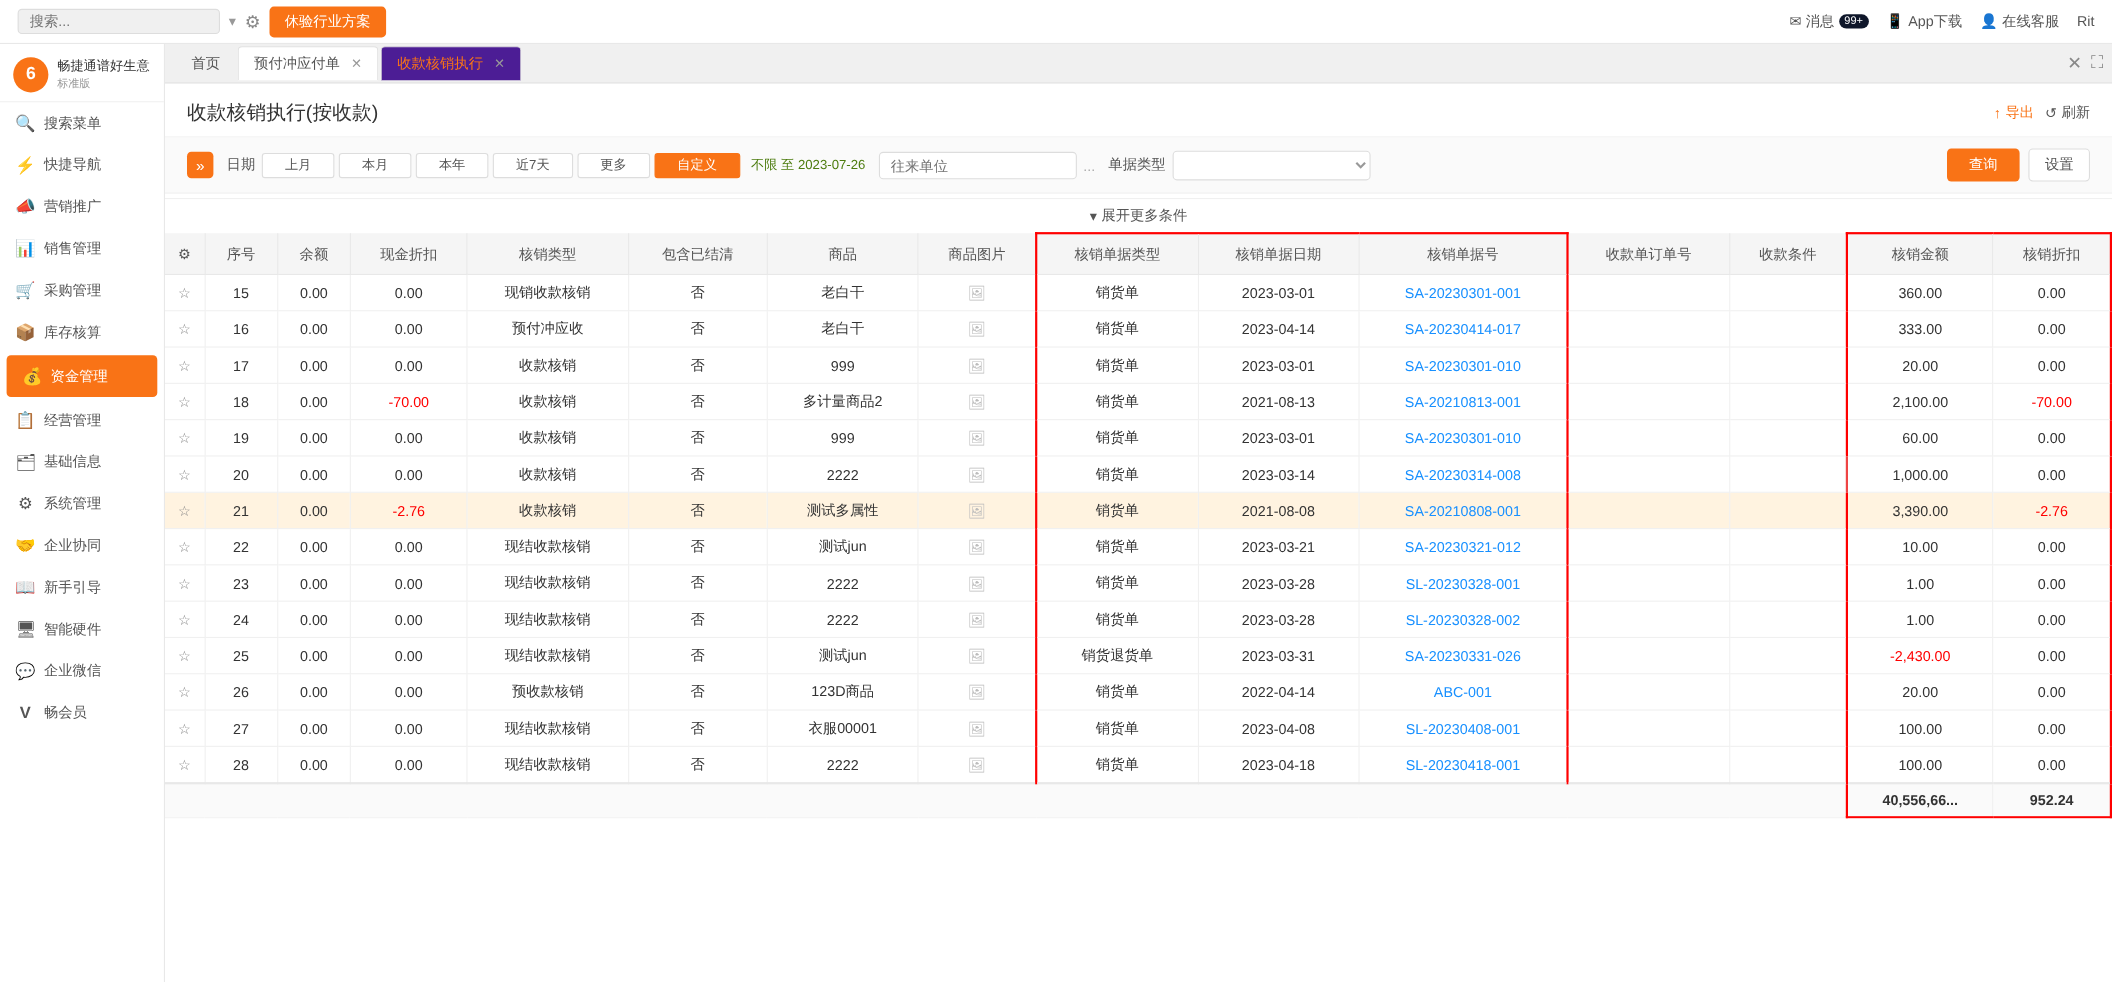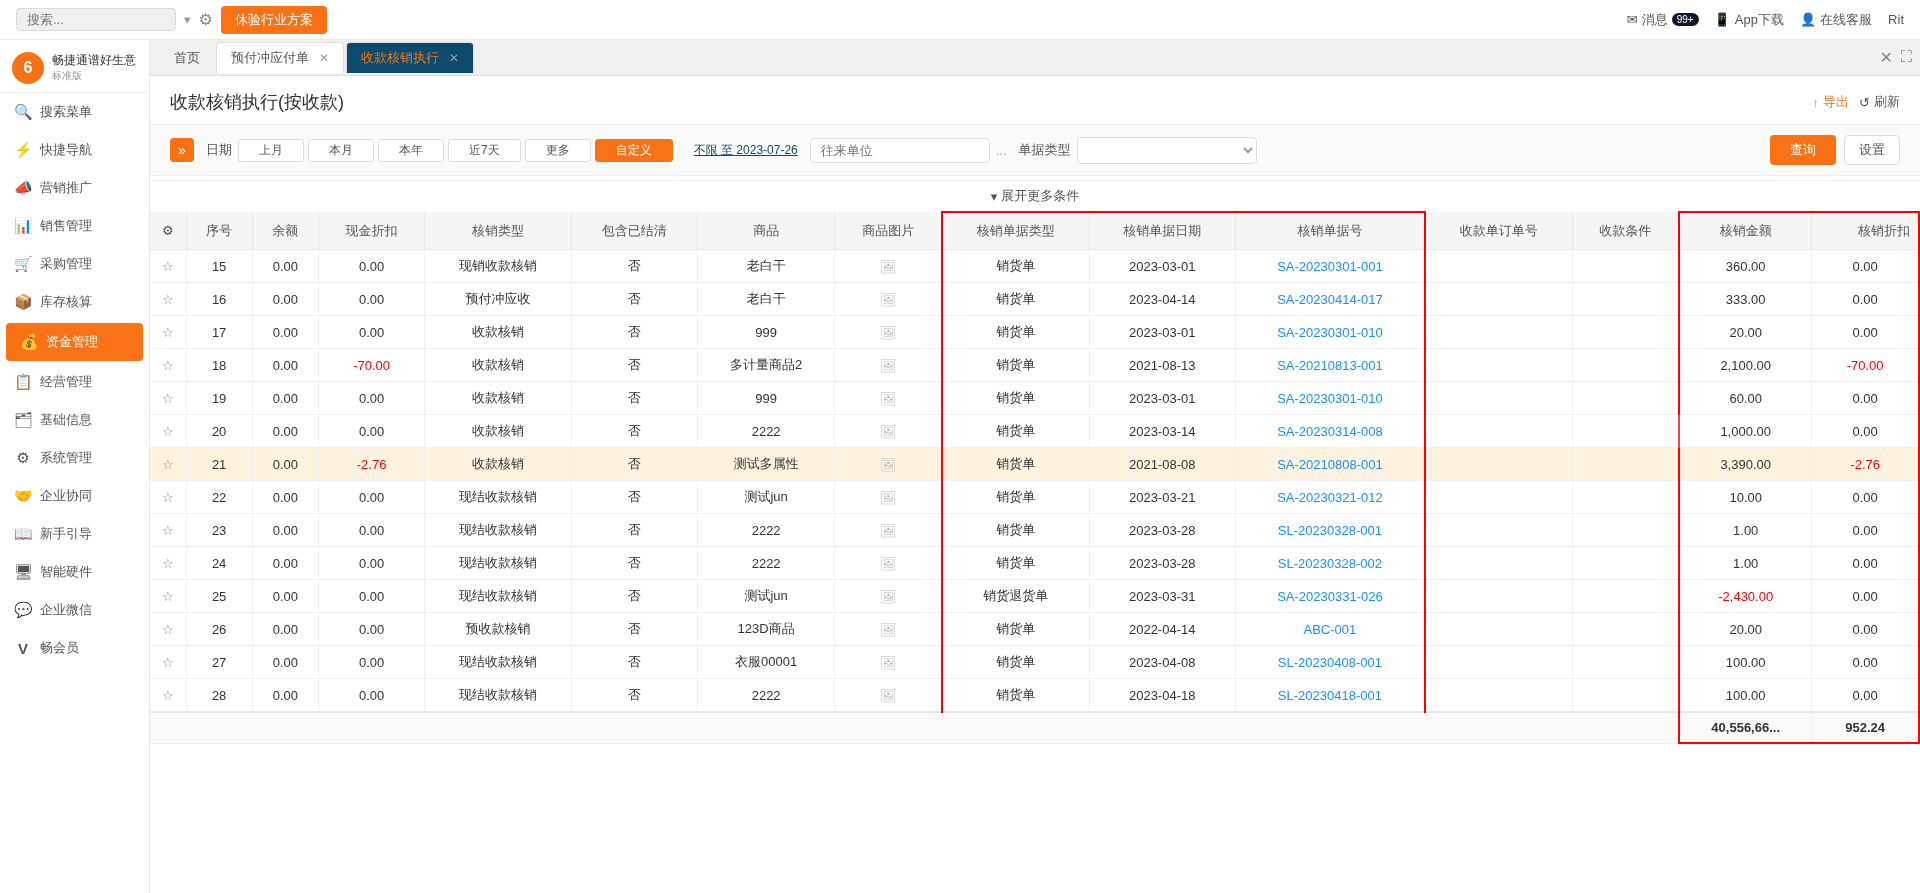--- a/index.html
+++ b/index.html
@@ -26,21 +26,21 @@
       cursor: pointer;
       font-size: 13px;
     }
     .top-input {
       background: #f0f0f0;
       border: 1px solid #ddd;
       border-radius: 4px;
       padding: 3px 10px;
       font-size: 13px;
       color: #999;
-      width: 160px;
+      width: 184px;
     }
     .gear-icon { color: #888; cursor: pointer; font-size: 16px; }
     .badge-red {
       background: #0f172a;
       color: #fff;
       border-radius: 10px;
       font-size: 10px;
       padding: 1px 5px;
     }
     .top-icon-item { display: flex; align-items: center; gap: 4px; color: #555; cursor: pointer; font-size: 13px; }
@@ -107,21 +107,21 @@
       padding: 6px 14px;
       background: #fff;
       border: 1px solid #ddd;
       border-bottom: none;
       border-radius: 4px 4px 0 0;
       margin-right: 2px;
       cursor: pointer;
       font-size: 13px;
       color: #555;
     }
-    .tab-item.active { background: #0c4a6e; color: #f97316; font-weight: 500; }
+    .tab-item.active { background: #4c1d95; color: #f97316; font-weight: 500; }
     .tab-close { color: #999; font-size: 12px; cursor: pointer; }
     .tab-actions { margin-left: auto; display: flex; gap: 8px; }
     .tab-actions span { cursor: pointer; color: #888; font-size: 16px; }
 
     
     .page-content { flex: 1; overflow: auto; background: #fff; padding: 0; }
     .page-header {
       padding: 14px 20px 10px;
       font-size: 18px;
       font-weight: 500;
@@ -172,21 +172,21 @@
       font-size: 12px;
       color: #555;
       background: #fff;
       text-align: right;
     }
     .date-btn.custom {
       background: #f97316;
       color: #fff;
       border-color: #f97316;
     }
-    .date-range { font-size: 12px; color: #0c4a6e; margin-left: 15px; text-decoration: underline; }
+    .date-range { font-size: 12px; color: #4d7c0f; margin-left: 4px; }
     .filter-input {
       border: 1px solid #ddd;
       border-radius: 4px;
       padding: 4px 10px;
       font-size: 13px;
       width: 180px;
       color: #999;
     }
     .filter-select {
       border: 1px solid #ddd;
@@ -447,21 +447,21 @@
               <th>核销类型</th>
               <th>包含已结清</th>
               <th>商品</th>
               <th>商品图片</th>
               <th style="border-left:2px solid #f00;border-top:2px solid #f00;border-right:1px solid #e8e8e8;">核销单据类型</th>
               <th style="border-top:2px solid #f00;border-right:1px solid #e8e8e8;">核销单据日期</th>
               <th style="border-top:2px solid #f00;border-right:2px solid #f00;">核销单据号</th>
               <th>收款单订单号</th>
               <th>收款条件</th>
               <th style="border-left:2px solid #f00;border-top:2px solid #f00;border-right:1px solid #e8e8e8;">核销金额</th>
-              <th style="border-top:2px solid #f00;border-right:2px solid #f00;text-align:right;">核销折扣</th>
+              <th style="border-top:2px solid #f00;border-right:2px solid #f00;">核销折扣</th>
             </tr>
           </thead>
           <tbody id="table-body">
           <tr>
     <td class="gear-col">☆</td>
     <td>15</td>
     <td>0.00</td>
     <td class="">0.00</td>
     <td>现销收款核销</td>
     <td>否</td>

